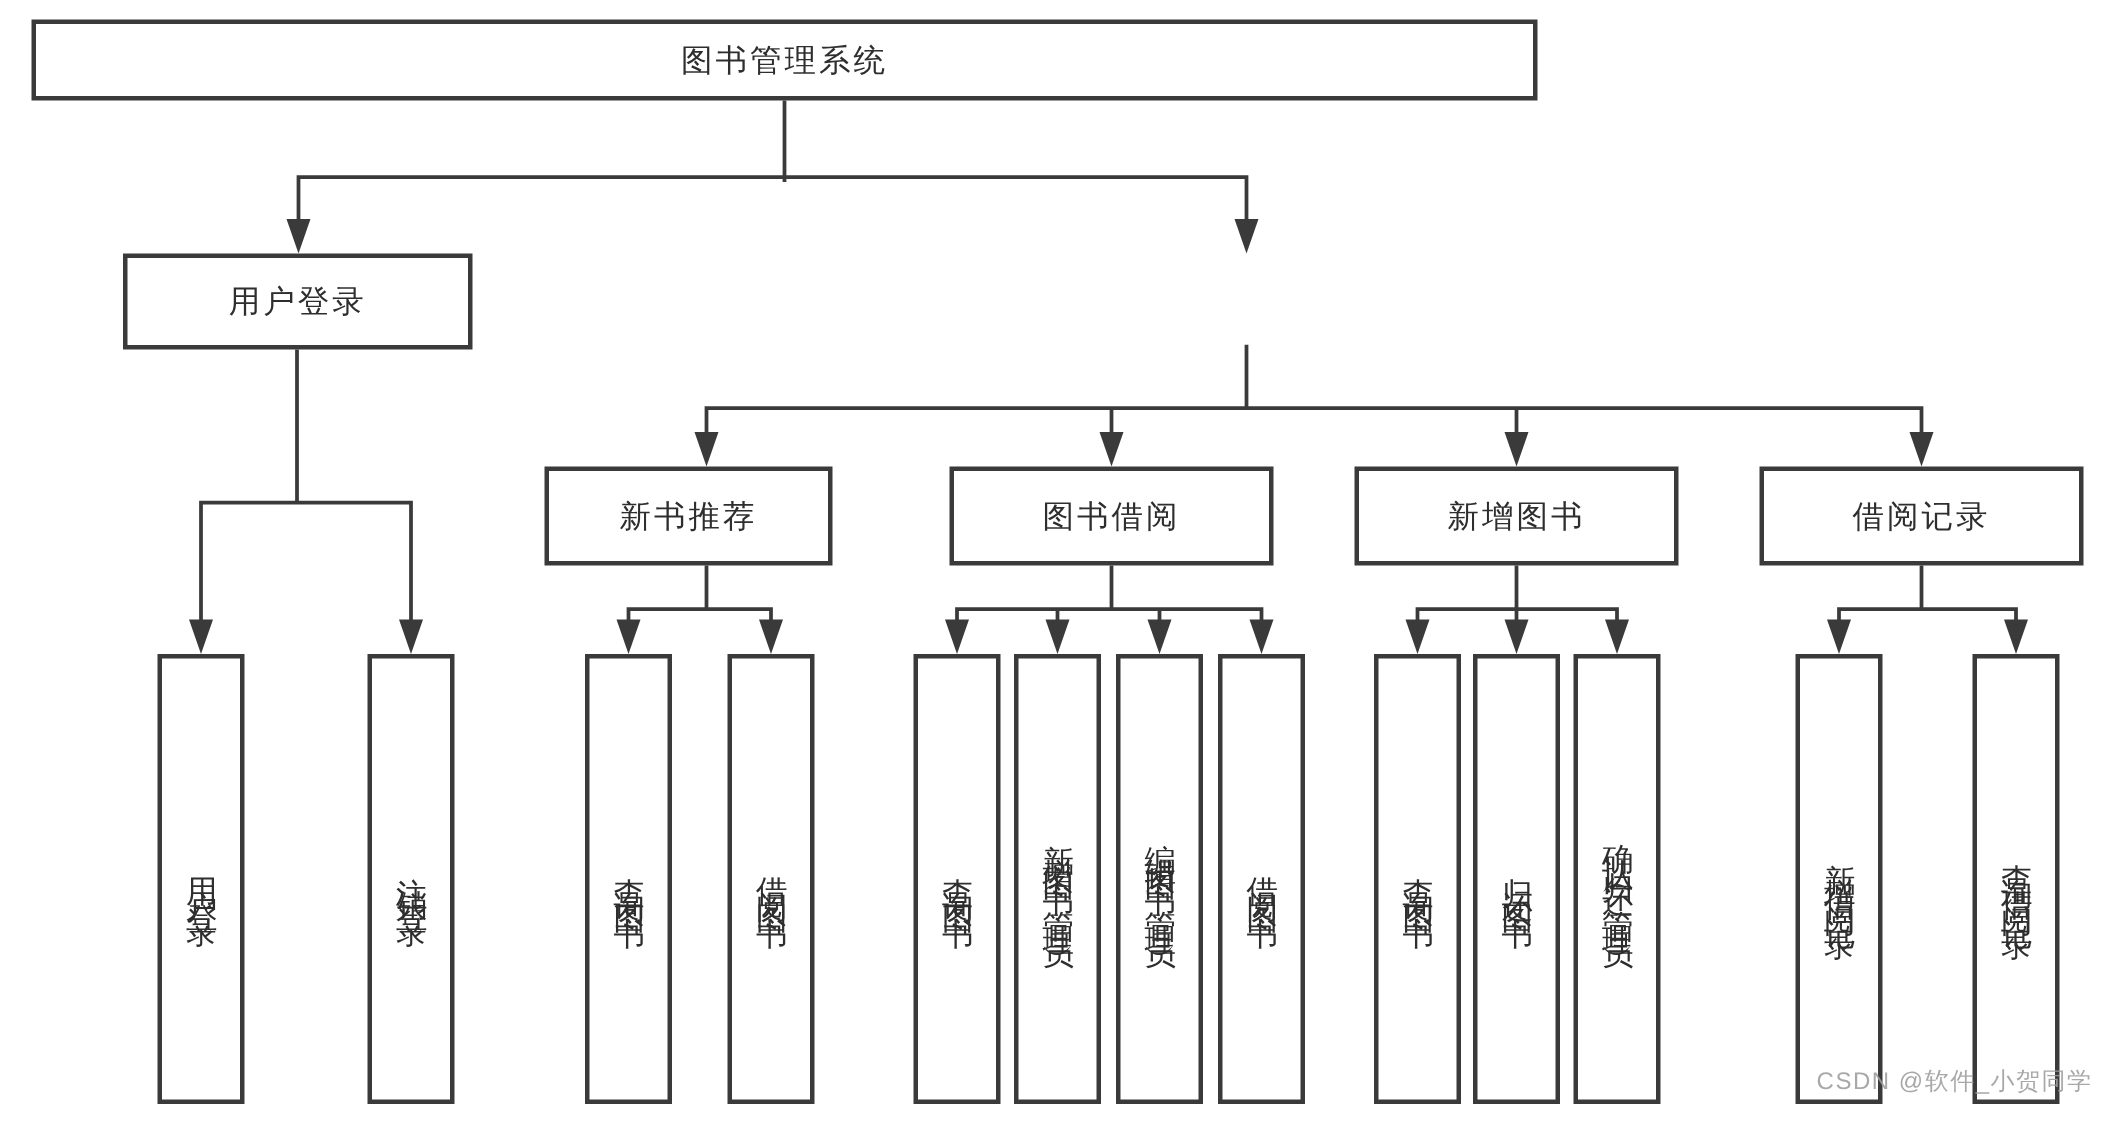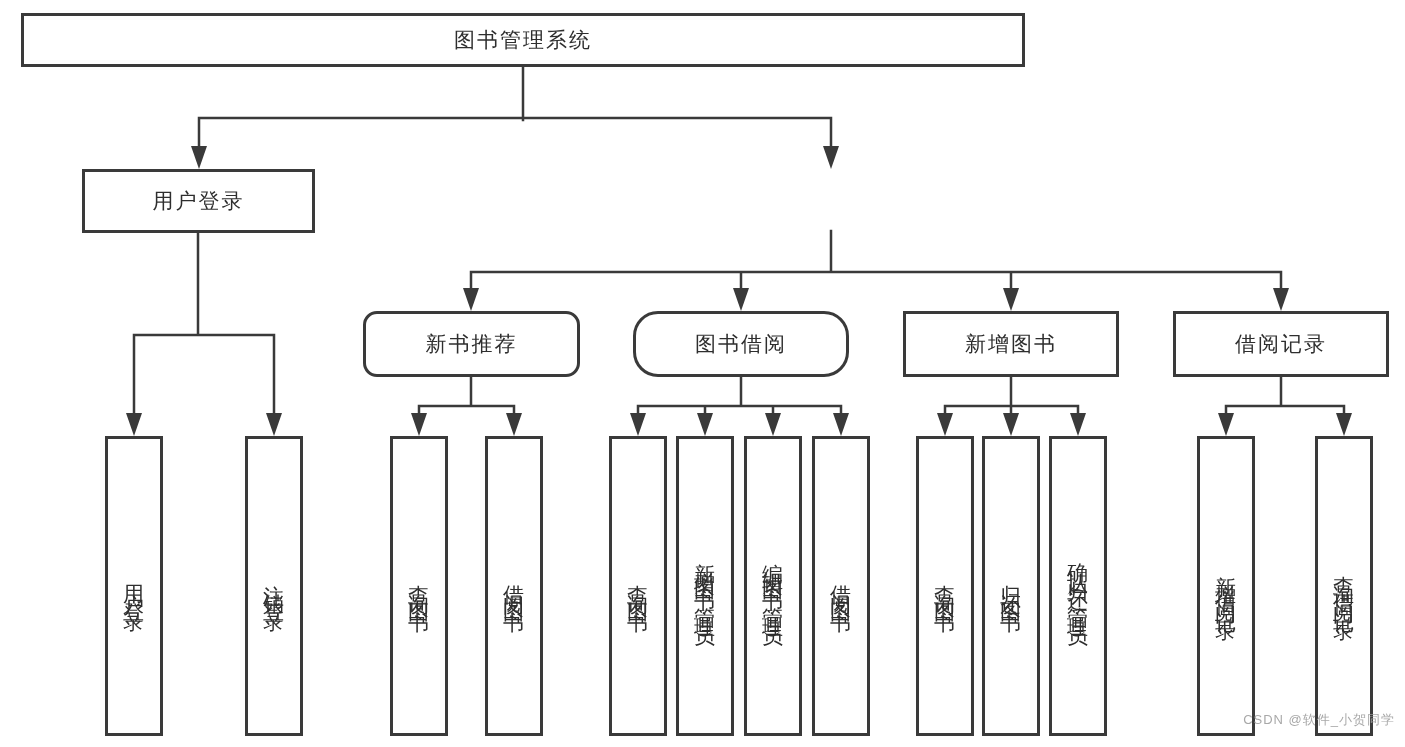--- a/index.html
+++ b/index.html
@@ -37,21 +37,21 @@
     text-orientation: mixed;
     font-size: 21px;
     letter-spacing: 9px;
     line-height: 1;
     white-space: nowrap;
   }
   .watermark {
     position: absolute;
     top: 711px;
     right: 10px;
-    font-size: 13px;
+    font-size: 16px;
     color: rgba(158, 158, 158, 0.9);
     letter-spacing: 1px;
     white-space: nowrap;
     z-index: 5;
   }
 </style>
 </head>
 <body>
 
 <div class="canvas">
@@ -96,24 +96,24 @@
   </svg>
 
   <div class="node" style="left:21px; top:13px; width:1004px; height:54px;">
     <span class="h-label">图书管理系统</span>
   </div>
 
   <div class="node" style="left:82px; top:169px; width:233px; height:64px;">
     <span class="h-label">用户登录</span>
   </div>
 
-  <div class="node" style="left:363px; top:311px; width:217px; height:66px;border-radius:14px;">
+  <div class="node" style="left:363px; top:311px; width:192px; height:66px;">
     <span class="h-label">新书推荐</span>
   </div>
-  <div class="node" style="left:633px; top:311px; width:216px; height:66px;border-radius:25px;">
+  <div class="node" style="left:633px; top:311px; width:216px; height:66px;">
     <span class="h-label">图书借阅</span>
   </div>
   <div class="node" style="left:903px; top:311px; width:216px; height:66px;">
     <span class="h-label">新增图书</span>
   </div>
   <div class="node" style="left:1173px; top:311px; width:216px; height:66px;">
     <span class="h-label">借阅记录</span>
   </div>
 
   <div class="node" style="left:105px; top:436px; width:58px; height:300px;">

